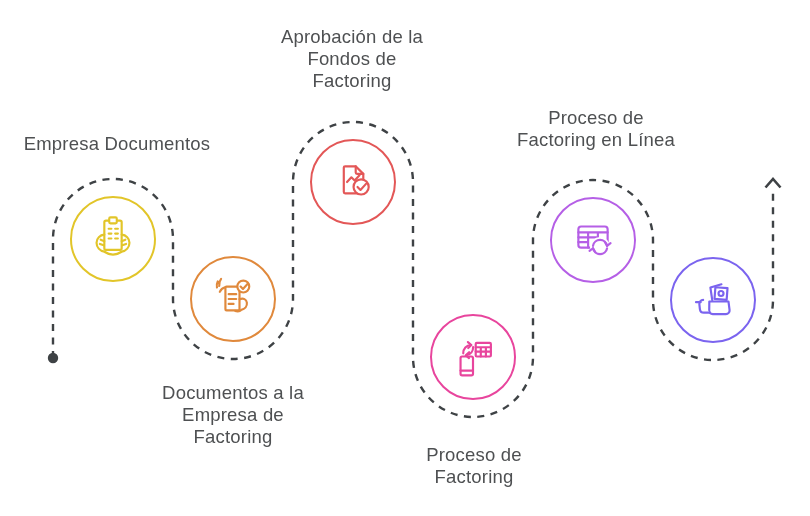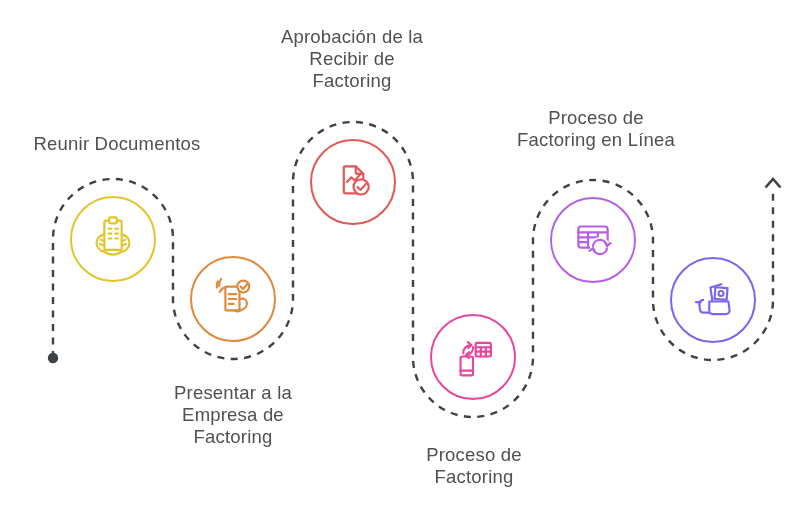--- a/index.html
+++ b/index.html
@@ -50,47 +50,47 @@
     <svg width="52" height="52" viewBox="0 0 48 48" fill="none" stroke="currentColor" stroke-width="2" stroke-linecap="round" stroke-linejoin="round">
       <rect x="16" y="7" width="16" height="27" rx="1.5"></rect>
       <rect x="20.5" y="4" width="7" height="5.5" rx="1.2" fill="#ffffff"></rect>
       <path d="M20 14.5h2.5M26 14.5h2.5M20 19h2.5M26 19h2.5M20 23.5h2.5M26 23.5h2.5"></path>
       <path d="M16 20c-4 .3-7.2 3.4-7.2 7.4 0 4.2 3 7.6 7.2 8.3"></path>
       <path d="M32 20c4 .3 7.2 3.4 7.2 7.4 0 4.2-3 7.6-7.2 8.3"></path>
       <path d="M12.6 24.6l3.4 1.4M11.9 28.6l3.6 1.2M35.4 24.6L32 26M36.1 28.6l-3.6 1.2"></path>
       <path d="M16.5 36c2.3 1.6 4.8 2.4 7.5 2.4s5.2-.8 7.5-2.4"></path>
     </svg>
   </div>
-  <div class="step-label l1">Reunir Documentos</div>
+  <div class="step-label l1">Empresa Documentos</div>
 
   <div class="node n2" style="color: rgb(224, 137, 60);">
     <svg width="52" height="52" viewBox="0 0 48 48" fill="none" stroke="currentColor" stroke-width="2" stroke-linecap="round" stroke-linejoin="round">
       <rect x="17" y="12.5" width="13" height="22" rx="1" fill="#ffffff"></rect>
       <path d="M20 19.5h7M20 24h7M20 28.5h4.5"></path>
       <path d="M13 5.5c-1.4 1.8-2 4-1.7 6.5M9.9 7.8c-.9 1.8-1.1 3.7-.7 5.6M16.8 13.2c-2.3.6-4 2-5 4.2"></path>
       <path d="M30 24.2c3.6-1.4 6.4.1 6.8 3.2.4 3.3-1.8 6-5.2 6.6M31 34.6c-1.6.9-3.3 1-4.9.4"></path>
       <circle cx="33.5" cy="12.5" r="5.5" fill="#ffffff"></circle>
       <path d="M31 12.5l2.2 2.2 4.8-5.2"></path>
     </svg>
   </div>
-  <div class="step-label l2">Presentar a la
+  <div class="step-label l2">Documentos a la
 Empresa de
 Factoring</div>
 
   <div class="node n3" style="color: rgb(227, 87, 87);">
     <svg width="52" height="52" viewBox="0 0 48 48" fill="none" stroke="currentColor" stroke-width="2" stroke-linecap="round" stroke-linejoin="round">
       <path d="M16.7 9.5h9.8l7 7v16.8c0 .7-.5 1.2-1.2 1.2H16.7c-.7 0-1.2-.5-1.2-1.2V10.7c0-.7.5-1.2 1.2-1.2z" fill="#ffffff"></path>
       <path d="M26.5 9.5v5.8c0 .7.5 1.2 1.2 1.2h5.8"></path>
       <path d="M18.5 24l4-4.3 3 2.9 4.5-4.8"></path>
       <circle cx="31.5" cy="28.5" r="7" fill="#ffffff"></circle>
       <path d="M28.2 28.6l2.7 2.7 5.3-5.8"></path>
     </svg>
   </div>
   <div class="step-label l3">Aprobación de la
-Recibir de
+Fondos de
 Factoring</div>
 
   <div class="node n4" style="color: rgb(232, 69, 157);">
     <svg width="52" height="52" viewBox="0 0 48 48" fill="none" stroke="currentColor" stroke-width="2" stroke-linecap="round" stroke-linejoin="round">
       <rect x="12.5" y="23.5" width="11.5" height="17.5" rx="1.5" fill="#ffffff"></rect>
       <path d="M12.5 36.5h11.5"></path>
       <rect x="26.5" y="11" width="14" height="12.5" rx="1" fill="#ffffff"></rect>
       <path d="M26.5 15h14M26.5 19h14M31.2 15v8.5M35.9 15v8.5"></path>
       <path d="M15 20.6c-.1-4.3 2.9-7.6 7.1-7.7"></path>
       <path d="M19.3 10.2l3.2 2.7-2.9 2.8"></path>

